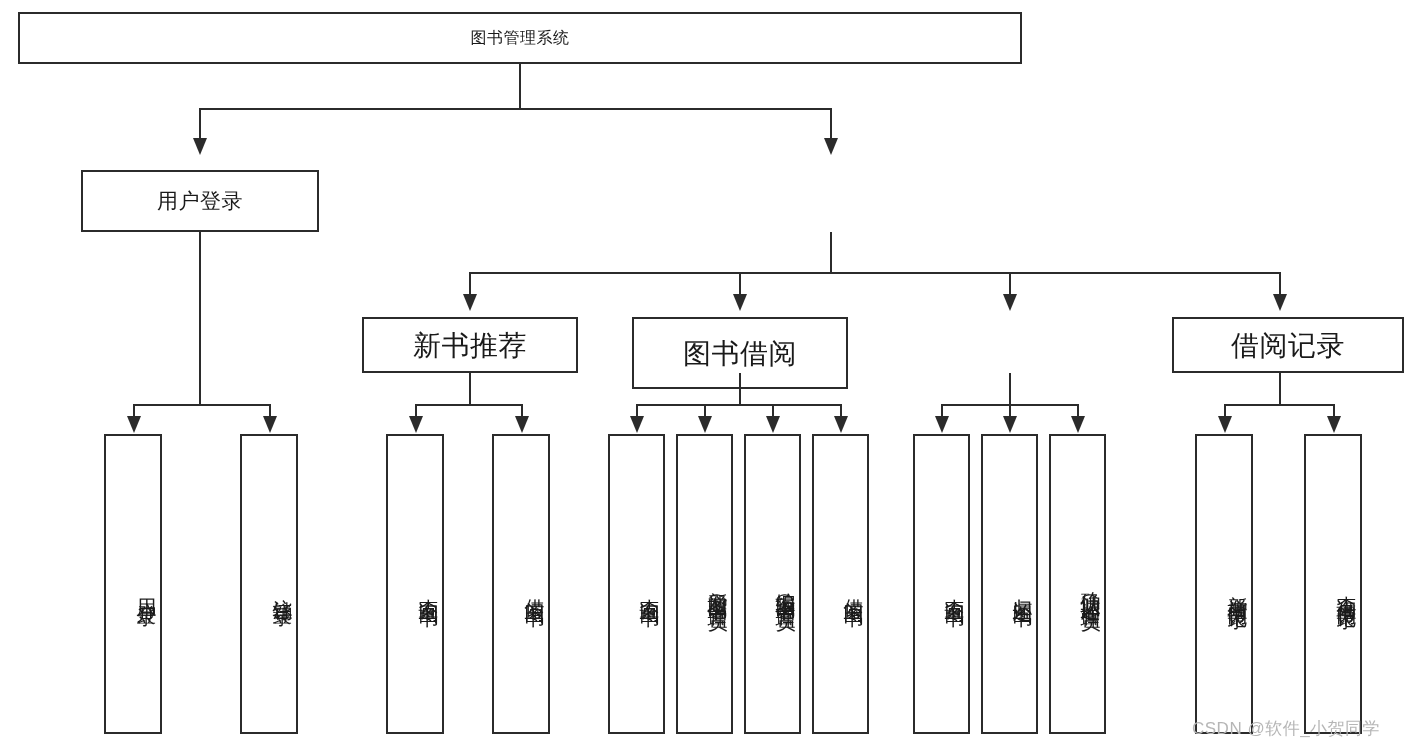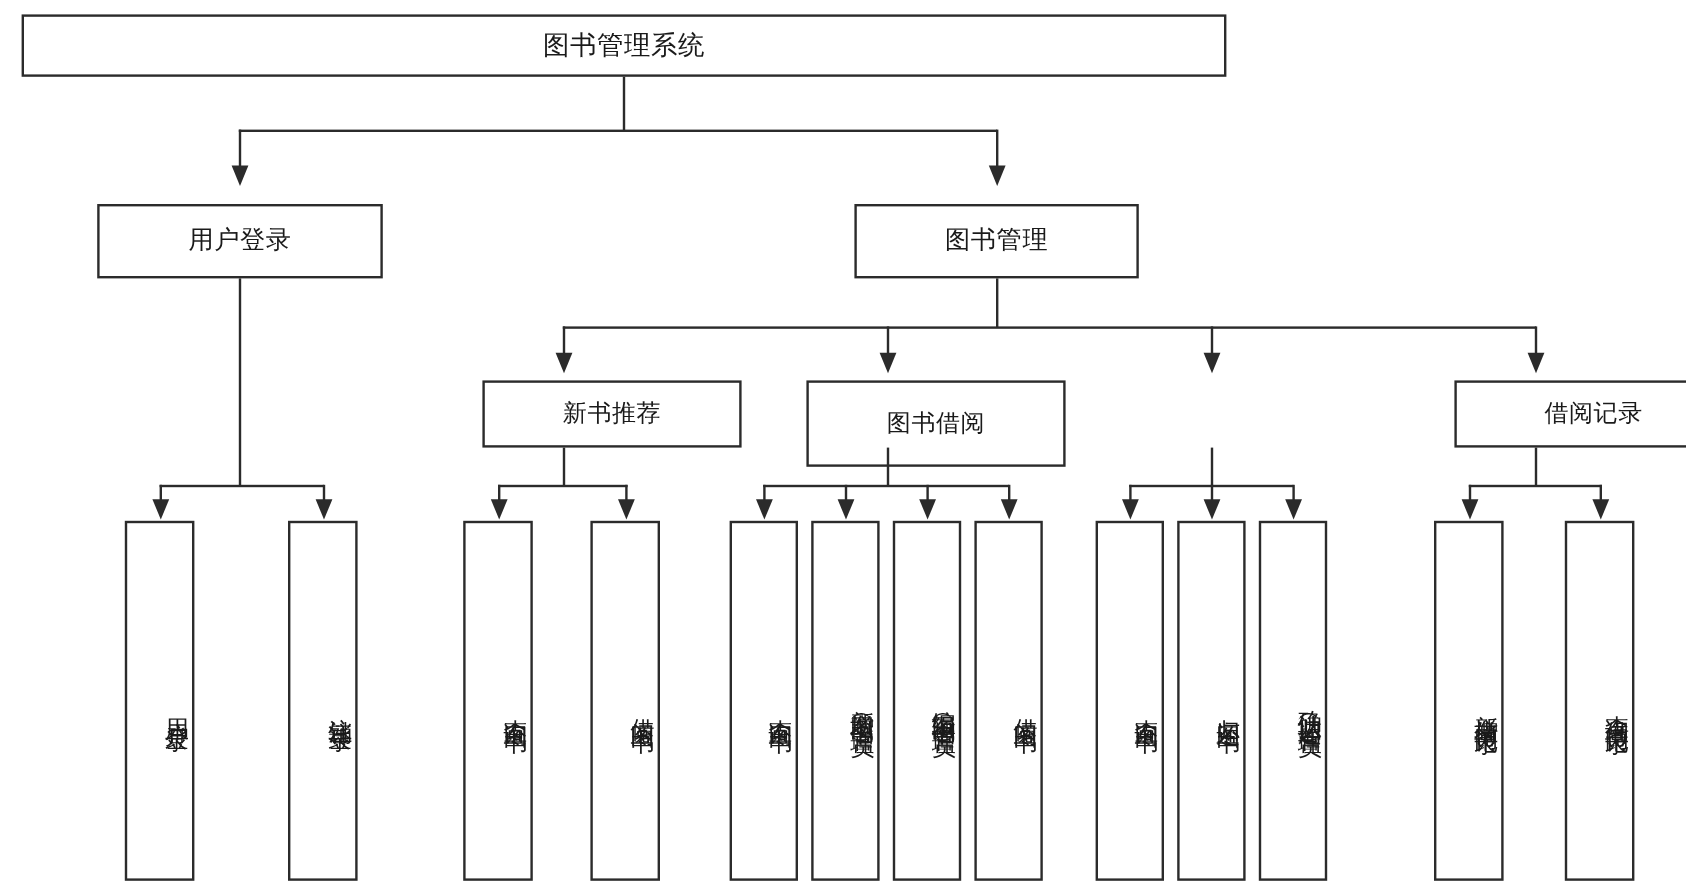--- a/index.html
+++ b/index.html
@@ -26,23 +26,23 @@
     background: #ffffff;
     display: flex;
     align-items: center;
     justify-content: center;
     text-align: center;
     font-size: 21px;
     line-height: 1.25;
     color: #1a1a1a;
     letter-spacing: 0.5px;
   }
-  .node.root { font-size: 22px; }
+  .node.root { font-size: 16px; }
   .node.level2 { font-size: 21px; }
-  .node.level3 { font-size: 20px; margin-left: 40px; }
+  .node.level3 { font-size: 28px; }
   
   .node.leaf {
     writing-mode: vertical-rl;
     text-orientation: upright;
     align-items: flex-start;
     justify-content: center;
     padding-top: 10px;
     font-size: 20px;
     line-height: 1.35;
     letter-spacing: 3px;
@@ -81,21 +81,20 @@
 
   <div class="vline" style="left:519px; top:64px; height:45px;"></div>
 
   <div class="hline" style="left:199px; top:108px; width:632px;"></div>
   <div class="vline" style="left:199px; top:108px; height:32px;"></div>
   <div class="arrow" style="left:193px; top:138px;"></div>
   <div class="vline" style="left:830px; top:108px; height:32px;"></div>
   <div class="arrow" style="left:824px; top:138px;"></div>
 
   <div class="node level2" style="left:81px; top:170px; width:238px; height:62px;">用户登录</div>
-  <div class="node level2" style="left:712px; top:170px; width:237px; height:62px;">图书管理</div>
 
   <div class="vline" style="left:199px; top:232px; height:173px;"></div>
   <div class="hline" style="left:133px; top:404px; width:137px;"></div>
   <div class="vline" style="left:133px; top:404px; height:16px;"></div>
   <div class="arrow" style="left:127px; top:416px;"></div>
   <div class="vline" style="left:269px; top:404px; height:16px;"></div>
   <div class="arrow" style="left:263px; top:416px;"></div>
 
   <div class="vline" style="left:830px; top:232px; height:41px;"></div>
   <div class="hline" style="left:469px; top:272px; width:811px;"></div>
@@ -157,14 +156,15 @@
   <div class="node leaf" style="left:744px; top:434px; width:57px; height:300px;">编辑图书（管理员）</div>
   <div class="node leaf" style="left:812px; top:434px; width:57px; height:300px;">借阅图书</div>
 
   <div class="node leaf" style="left:913px; top:434px; width:57px; height:300px;">查询图书</div>
   <div class="node leaf" style="left:981px; top:434px; width:57px; height:300px;">归还图书</div>
   <div class="node leaf" style="left:1049px; top:434px; width:57px; height:300px;">确认归还（管理员）</div>
 
   <div class="node leaf" style="left:1195px; top:434px; width:58px; height:300px;">新增借阅记录</div>
   <div class="node leaf" style="left:1304px; top:434px; width:58px; height:300px;">查询借阅记录</div>
 
+  <div class="watermark" style="left:1192px; top:717px;">CSDN @软件_小贺同学</div>
 
 </div>
 
 </body></html>

